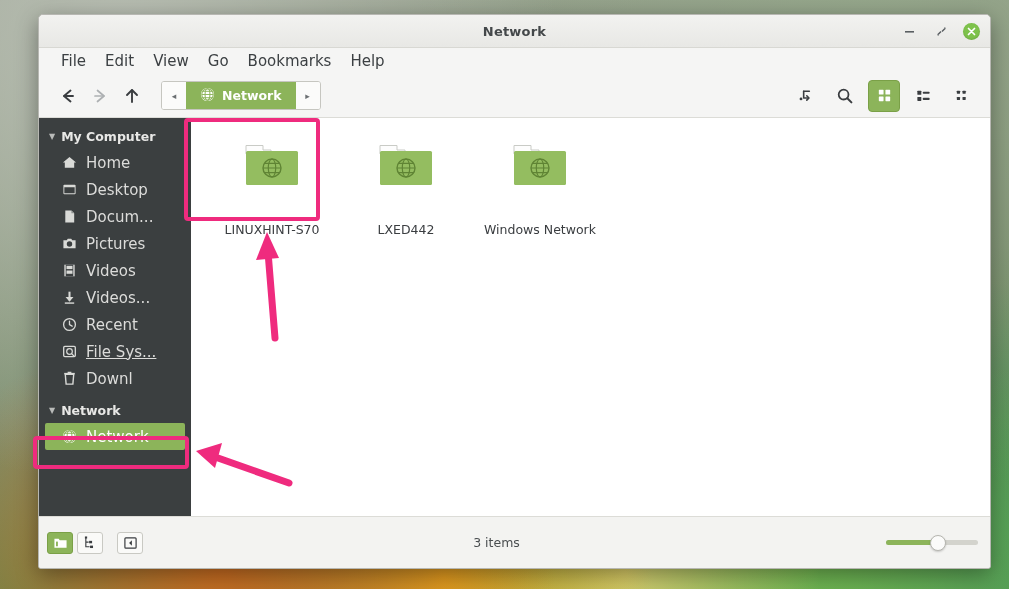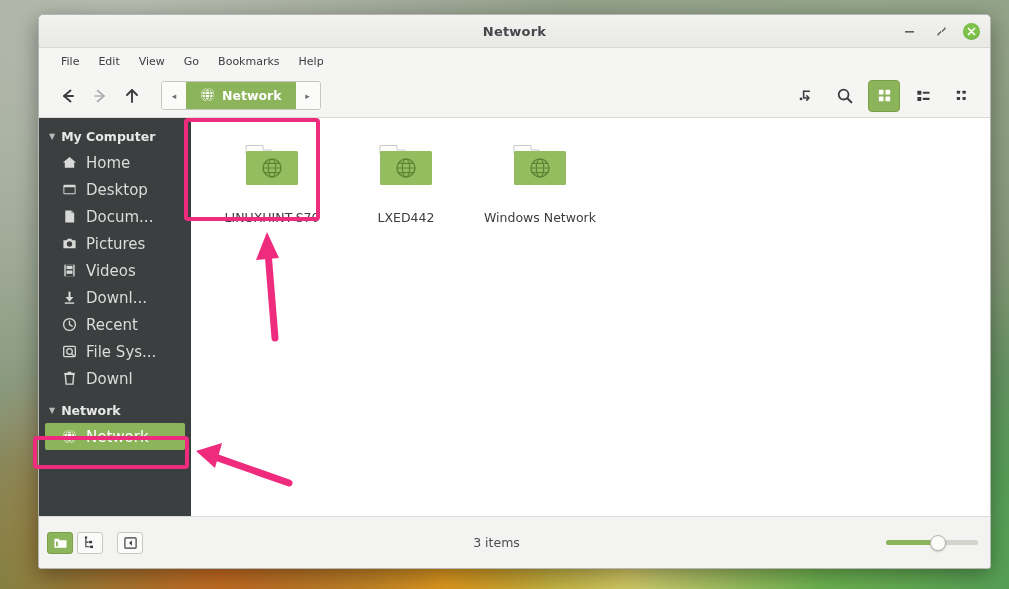--- a/index.html
+++ b/index.html
@@ -63,21 +63,21 @@
   }
 
   
   #menubar {
     height: 26px; min-height: 26px;
     background: #f5f5f4;
     display: flex; align-items: center;
     padding-left: 13px; gap: 1px;
   }
   .menu-item {
-    font-size: 11px; color: #3c4043;
+    font-size: 15px; color: #3c4043;
     padding: 3px 9px; border-radius: 3px; cursor: default;
   }
 
   
   #toolbar {
     height: 44px; min-height: 44px;
     background: #f5f5f4;
     border-bottom: 1px solid #dcdcd7;
     display: flex; align-items: center;
     padding: 0 12px 0 14px; gap: 2px;
@@ -138,21 +138,21 @@
   }
   .side-group .tri { font-size: 8px; color: #b9bbb9; }
   .side-item {
     display: flex; align-items: center; gap: 9px;
     padding: 4px 8px 4px 22px;
     color: #dcdcda; font-size: 15px;
     cursor: pointer;
     height: 27px;
   }
   .side-item .si-icon { width: 16px; height: 16px; display:flex; align-items:center; justify-content:center; }
-  .side-item.underlined .si-label { }
+  .side-item.underlined .si-label { text-decoration: underline; }
   .side-item.selected {
     background: #8cb45a;
     color: #fff;
     margin: 0 6px 0 6px;
     padding-left: 16px;
     border-radius: 2px;
   }
 
   
   #mainview {
@@ -162,20 +162,21 @@
     display: flex; flex-wrap: wrap;
     align-content: flex-start;
     gap: 0;
   }
   .file-item {
     width: 134px;
     padding: 8px 4px 10px 4px;
     display: flex; flex-direction: column; align-items: center;
     cursor: pointer;
     border: 2px solid transparent;
+    gap: 12px;
   }
   .file-label {
     margin-top: 10px;
     font-size: 12.5px; color: #3a3d40;
     text-align: center;
   }
 
   
   #statusbar {
     height: 52px; min-height: 36px;
@@ -409,21 +410,21 @@
         </div>
 
         <div class="side-item">
           <span class="si-icon">
             <svg width="15" height="15" viewBox="0 0 16 16">
                 <path d="M8 1.8 L8 11" stroke="#d9dad7" stroke-width="2.2"></path>
                 <path d="M3.8 7.5 L8 12.4 L12.2 7.5 Z" fill="#d9dad7"></path>
                 <rect x="3" y="13.2" width="10" height="1.5" fill="#d9dad7"></rect>
               </svg>
           </span>
-          <span class="si-label">Downl...</span>
+          <span class="si-label">Videos...</span>
         </div>
 
         <div class="side-item">
           <span class="si-icon">
             <svg width="15" height="15" viewBox="0 0 16 16">
                 <circle cx="8" cy="8" r="6.3" fill="none" stroke="#d9dad7" stroke-width="1.4"></circle>
                 <path d="M8 4.4 L8 8.2 L10.8 9.8" stroke="#d9dad7" stroke-width="1.4" fill="none" stroke-linecap="round"></path>
               </svg>
           </span>
           <span class="si-label">Recent</span>

